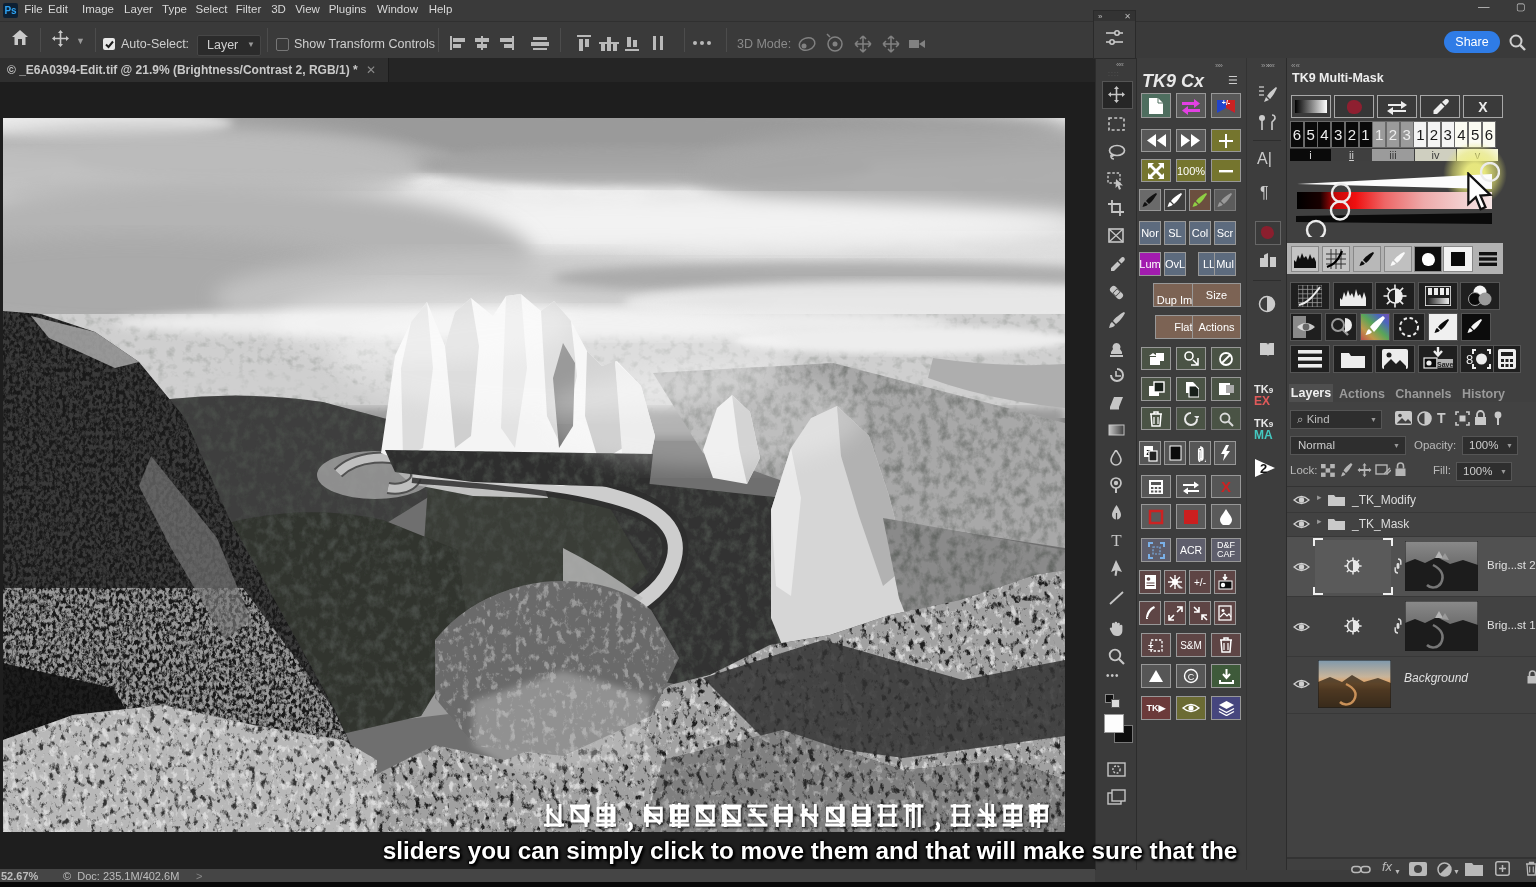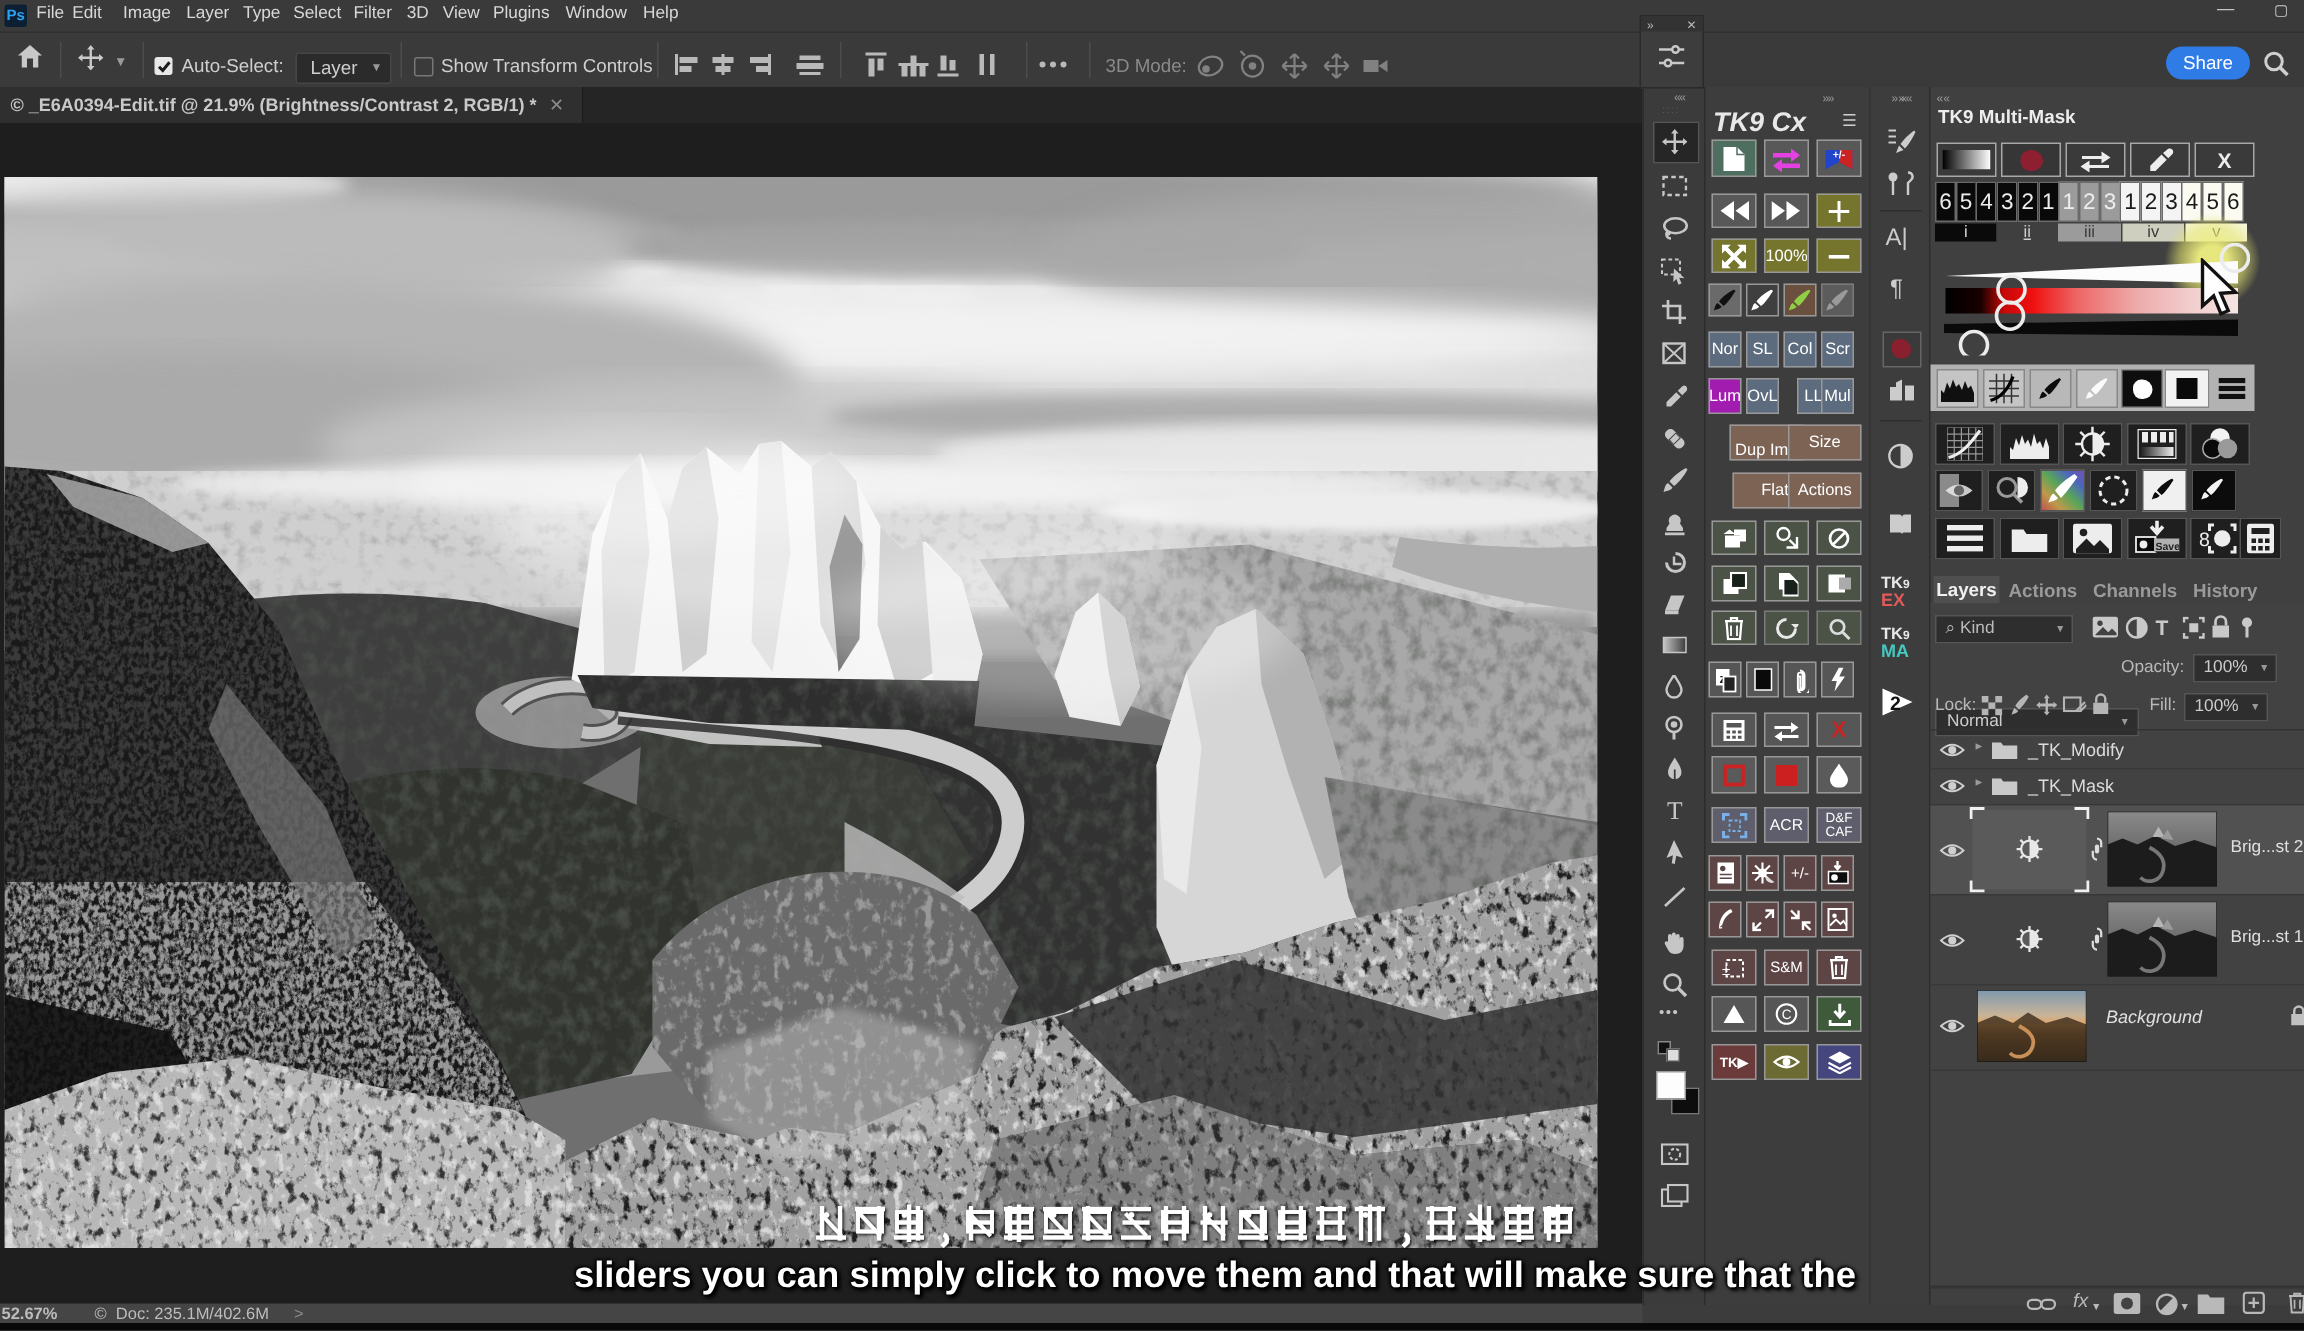--- a/index.html
+++ b/index.html
@@ -1117,21 +1117,21 @@
         <rect x="4.5" y="4.5" width="6" height="6" fill="#c9c9c9"></rect>
       </svg>
       <svg style="position:absolute;left:187px;top:352px;" width="13" height="16" viewBox="0 0 13 16">
         <rect x="1" y="7" width="11" height="8" fill="#c9c9c9"></rect>
         <path d="M3 7 V4.5 a3.5 3.5 0 0 1 7 0 V7" stroke="#c9c9c9" stroke-width="1.8" fill="none"></path>
       </svg>
       <svg style="position:absolute;left:206px;top:352px;" width="10" height="16" viewBox="0 0 10 16">
         <circle cx="5" cy="5" r="3.4" fill="#c9c9c9"></circle>
         <path d="M5 8 v7" stroke="#c9c9c9" stroke-width="2"></path>
       </svg>
-      <div style="position:absolute;left:3px;top:378px;width:136px;height:19px;background:#2e2e2e;border:1px solid #555;box-sizing:border-box;display:flex;align-items:center;justify-content:center;overflow:hidden;justify-content:flex-start;margin-top:36px;">
+      <div style="position:absolute;left:3px;top:378px;width:116px;height:19px;background:#2e2e2e;border:1px solid #555;box-sizing:border-box;display:flex;align-items:center;justify-content:center;overflow:hidden;justify-content:flex-start;">
         <span style="color:#ccc;font-size:11.5px;position:absolute;left:7px;top:2px;">Normal</span>
         <span style="position:absolute;right:5px;top:5px;font-size:7px;color:#999;">▼</span>
       </div>
       <div style="position:absolute;left:127px;top:381px;color:#b9b9b9;font-size:11.5px;">Opacity:</div>
       <div style="position:absolute;left:175px;top:378px;width:56px;height:19px;background:#2e2e2e;border:1px solid #555;box-sizing:border-box;display:flex;align-items:center;justify-content:center;overflow:hidden;justify-content:flex-start;">
         <span style="color:#ccc;font-size:11.5px;position:absolute;left:6px;top:2px;">100%</span>
         <span style="position:absolute;right:4px;top:5px;font-size:7px;color:#999;">▼</span>
       </div>
       <div style="position:absolute;left:3px;top:406px;color:#b9b9b9;font-size:11.5px;">Lock:</div>
       <svg style="position:absolute;left:34px;top:406px;" width="14" height="13" viewBox="0 0 14 13">

